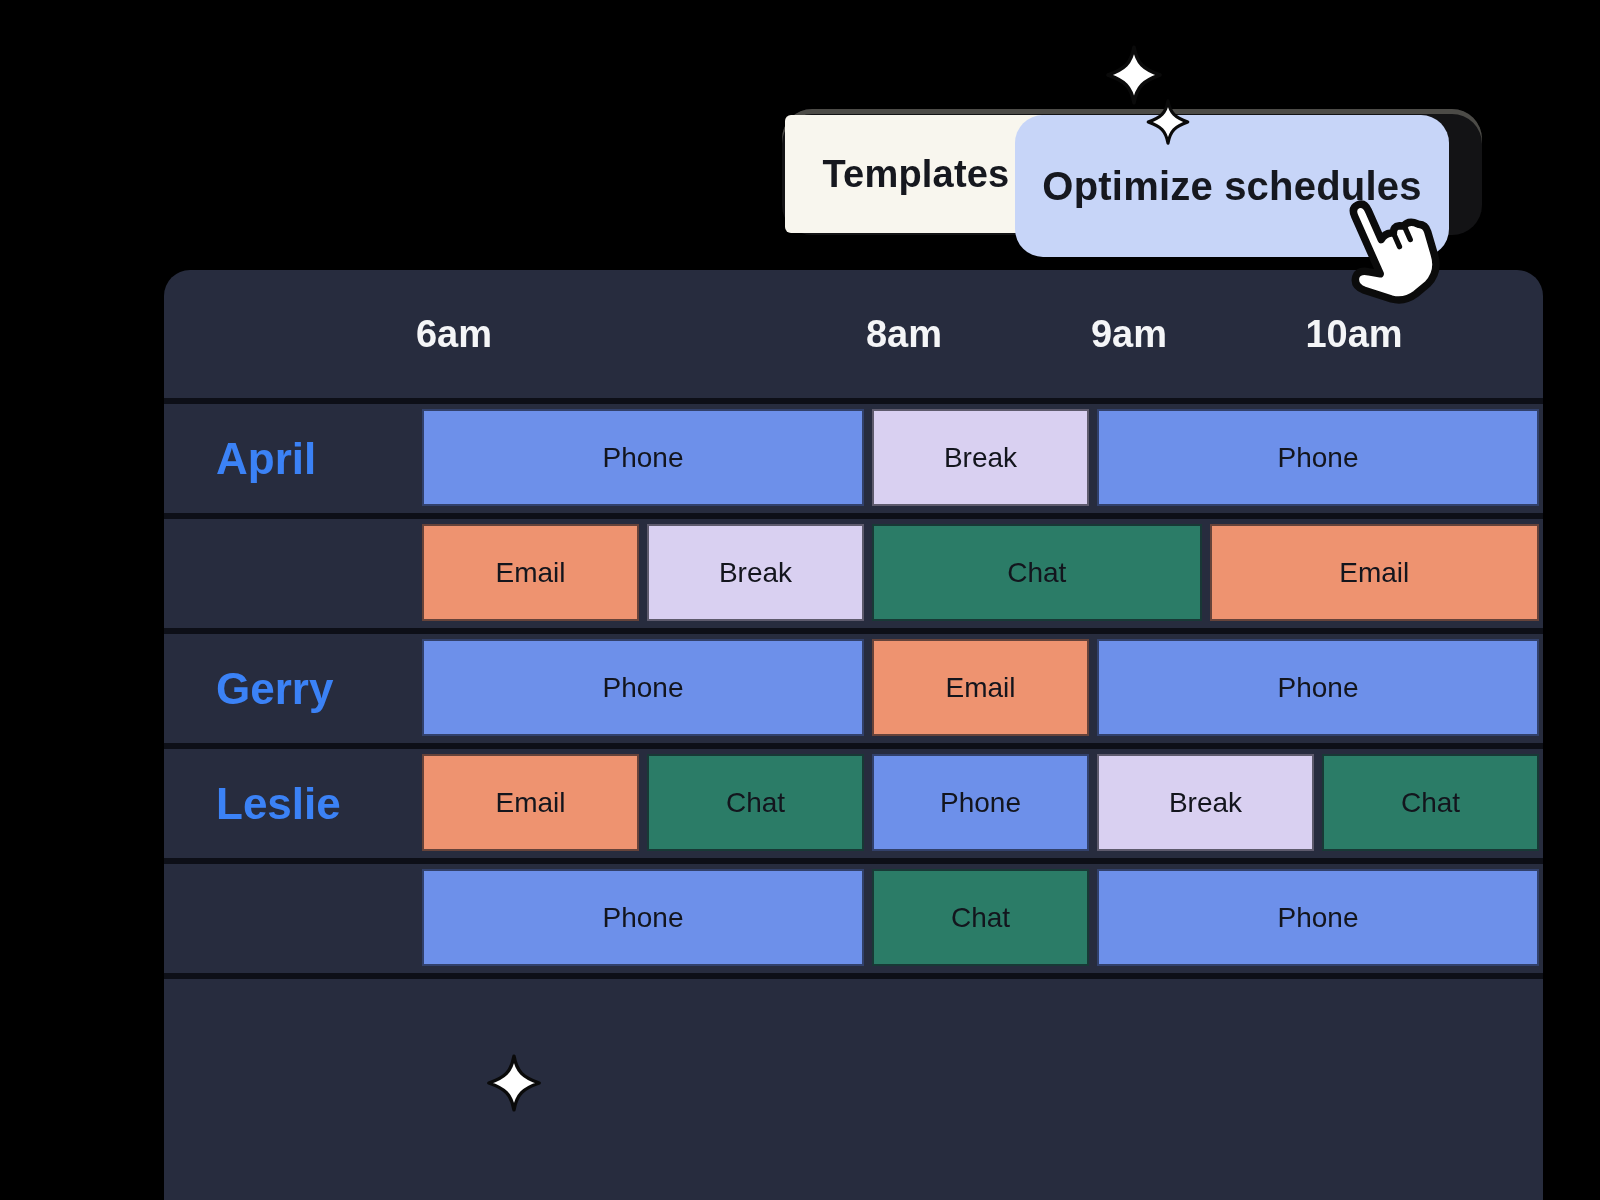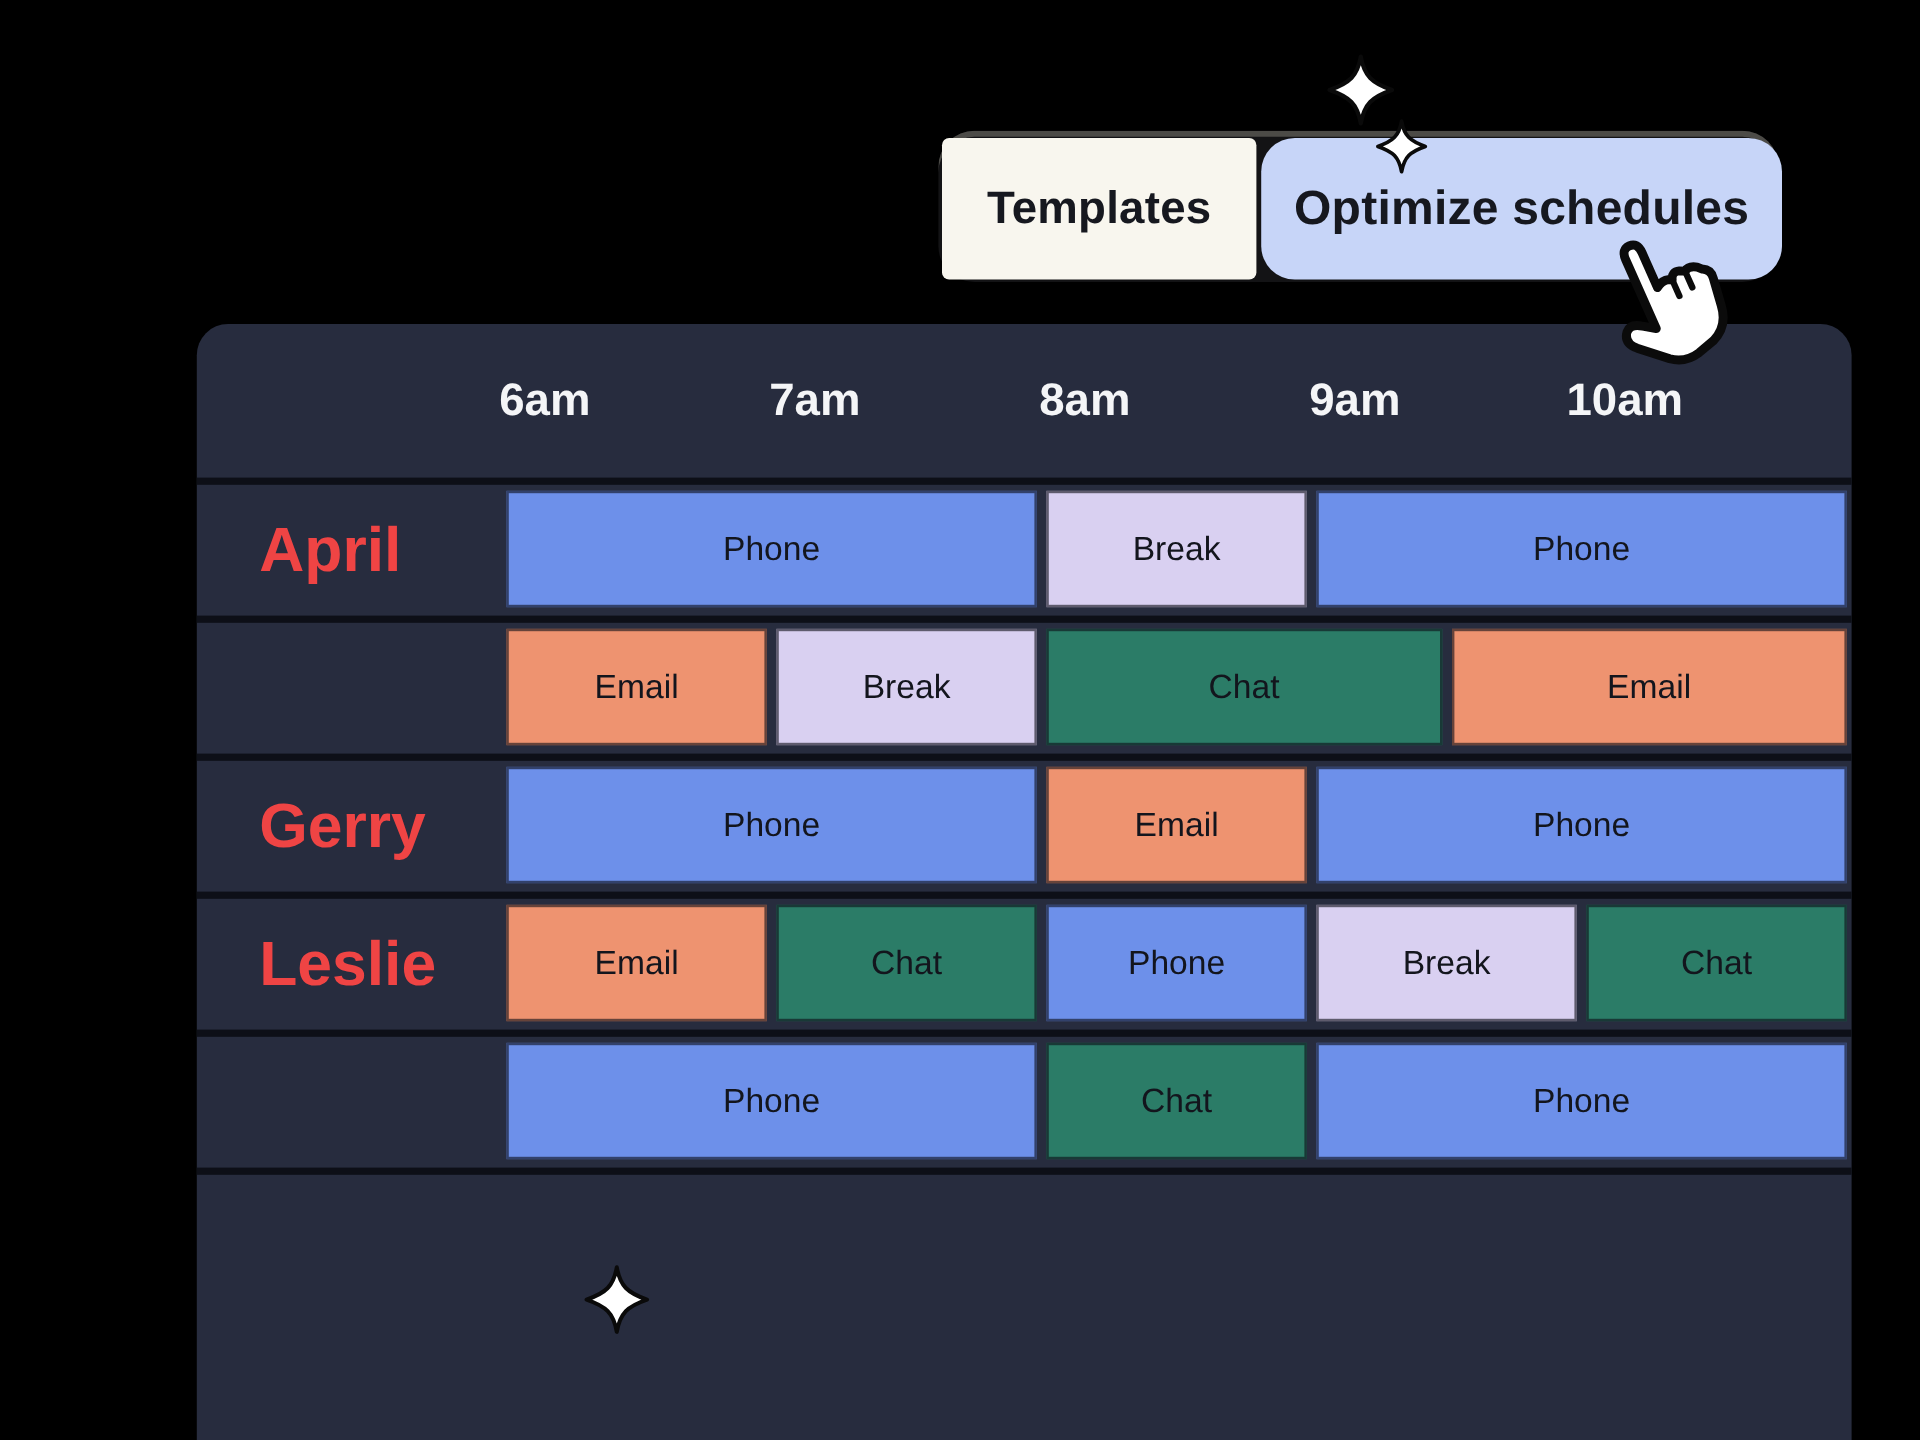--- a/index.html
+++ b/index.html
@@ -18,39 +18,39 @@
   .btn{
     position:absolute;display:flex;align-items:center;justify-content:center;
     font-weight:700;color:#16181f;cursor:pointer;box-sizing:border-box;
     letter-spacing:0.2px;
   }
   .btn-templates{
     left:785px;top:115px;width:262px;height:118px;
     background:#f8f6ee;border-radius:6px;font-size:38px;
   }
   .btn-optimize{
-    left:1051px;top:115px;width:434px;height:118px;
+    left:1015px;top:115px;width:434px;height:142px;
     background:#c7d5f8;border-radius:28px;font-size:40px;
   }
 
   
   .sched{
     position:absolute;left:148px;top:270px;width:1379px;height:1009px;
     background:#272c3e;border-radius:26px;margin-left:16px;
   }
   .sched-header{position:relative;height:128px;}
   .time-label{
     position:absolute;top:0;height:128px;display:flex;align-items:center;
     transform:translateX(-50%);
     color:#f4f5f7;font-size:38px;font-weight:600;
   }
   .sched-row{position:relative;height:115px;border-top:6px solid #0d0f17;box-sizing:border-box;}
   .row-name{
     position:absolute;left:52px;top:0;height:109px;display:flex;align-items:center;
-    color:#ef4444;font-size:52px;font-weight:600;text-align:center;
+    color:#3b82f6;font-size:44px;font-weight:600;text-align:center;
   }
   .row-track{position:absolute;left:254px;right:0;top:0;height:109px;}
   .shift-block{
     position:absolute;top:5px;height:97px;box-sizing:border-box;
     border-radius:0;border:2px solid rgba(12,14,22,0.6);
     display:flex;align-items:center;justify-content:center;
     font-size:28px;font-weight:400;color:#13151d;cursor:pointer;
   }
   .sched-footer{height:110px;border-top:6px solid #0d0f17;box-sizing:border-box;}
 
@@ -65,21 +65,20 @@
 <div class="btn btn-templates">
   <span>Templates</span>
 </div>
 <div class="btn btn-optimize">
   <span>Optimize schedules</span>
 </div>
 
 <div class="sched">
   <div class="sched-header" id="sched-header">
       <span class="time-label" style="left: calc(290px);">6am</span>
-      <span class="time-label" style="left: calc(515px);">7am</span>
       <span class="time-label" style="left: calc(740px);">8am</span>
       <span class="time-label" style="left: calc(965px);">9am</span>
       <span class="time-label" style="left: calc(1190px);">10am</span>
     </div>
   <div id="sched-rows">
       <div class="sched-row">
         <div class="row-name">April</div>
         <div class="row-track">
           <div class="shift-block" style="left: calc(0% + 4px); width: calc(40% - 8px); background: rgb(109, 144, 234);">Phone</div>
           <div class="shift-block" style="left: calc(40% + 4px); width: calc(20% - 8px); background: rgb(217, 208, 241);">Break</div>

